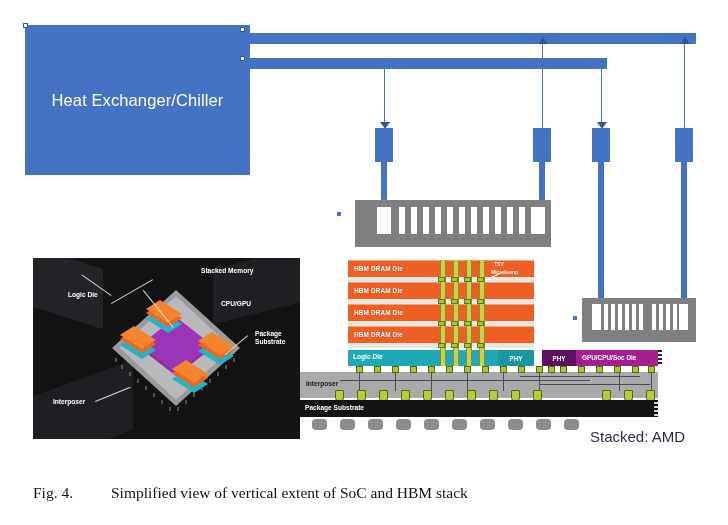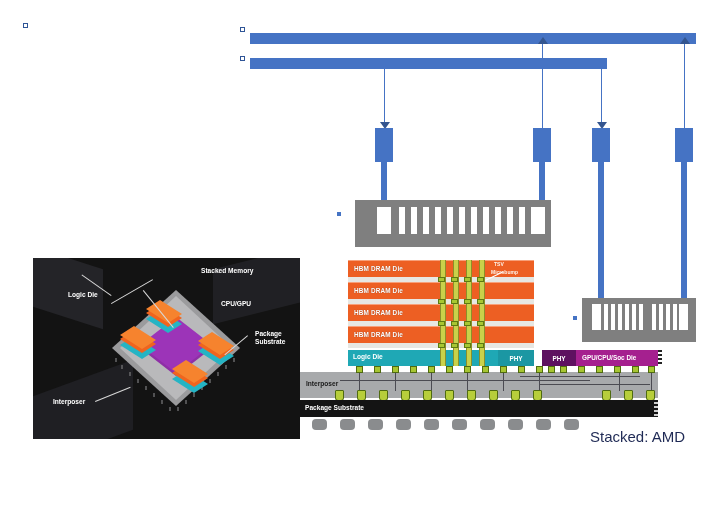--- a/index.html
+++ b/index.html
@@ -112,20 +112,23 @@
     font-family:"Liberation Serif", serif;font-size:15.5px;color:#111;}
   #caption .fignum{display:inline-block;width:78px;}
 
   .dot-marker{position:absolute;width:4px;height:4px;background:#4573C4;}
 </style>
 </head>
 <body>
 
 <div id="stage">
 
+  <div id="heat-exchanger" class="abs">
+    <span class="hx-label">Heat Exchanger/Chiller</span>
+  </div>
   <div class="sel-handle" style="left:23px;top:23px;"></div>
   <div class="sel-handle" style="left:240px;top:27px;"></div>
   <div class="sel-handle" style="left:240px;top:56px;"></div>
 
   <div class="pipe-h" style="left:250px;top:33px;width:446px;height:11px;"></div>
 
   <div class="pipe-h" style="left:250px;top:58px;width:357px;height:11px;"></div>
 
   <div class="arrow-line" style="left:384px;top:69px;height:56px;"></div>
   <div class="arrow-head down" style="left:379.5px;top:122px;"></div>
@@ -378,14 +381,17 @@
     <span class="ins-label" style="left:168px;top:9px;">Stacked Memory</span>
     <span class="ins-label" style="left:35px;top:33px;">Logic Die</span>
     <span class="ins-label" style="left:188px;top:42px;">CPU/GPU</span>
     <span class="ins-label" style="left:222px;top:72px;white-space:pre;">Package
 Substrate</span>
     <span class="ins-label" style="left:20px;top:140px;">Interposer</span>
   </div>
 
   <div id="source-amd">Stacked: AMD</div>
 
+  <div id="caption">
+    <span class="fignum">Fig. 4.</span><span>Simplified view of vertical extent of SoC and HBM stack</span>
+  </div>
 
 </div>
 
 </body></html>

